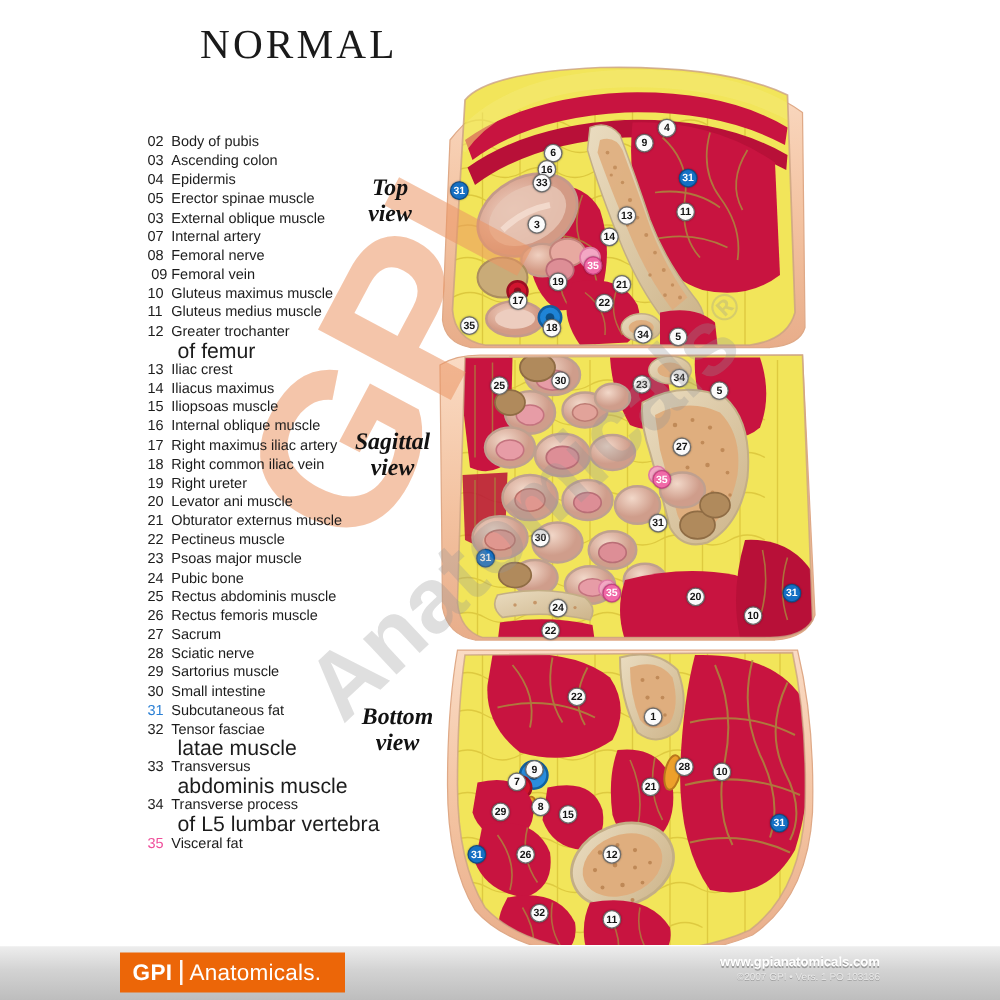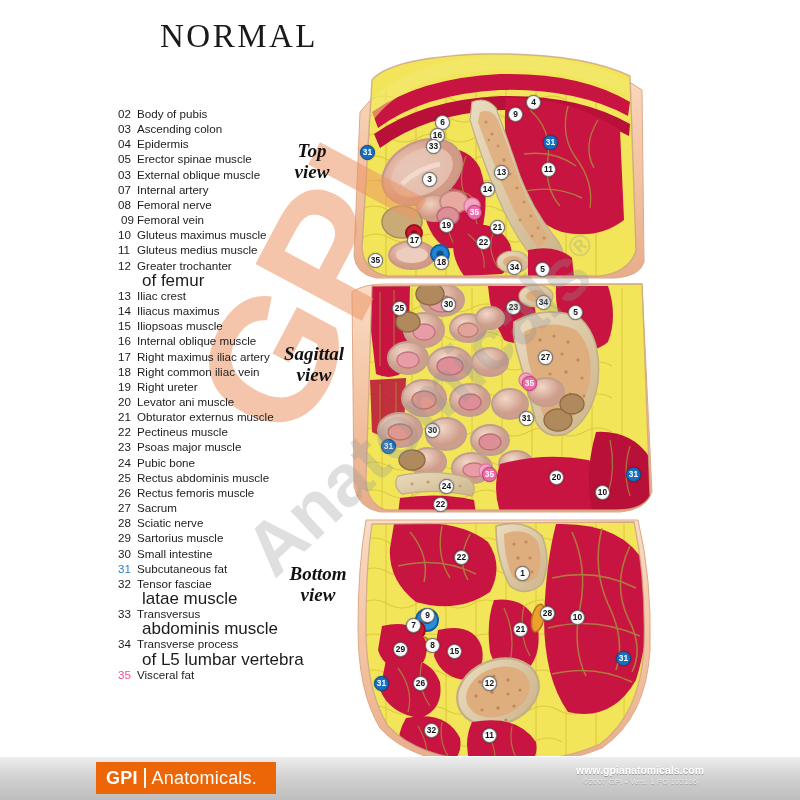--- a/index.html
+++ b/index.html
@@ -139,21 +139,21 @@
     letter-spacing:0.3px;
   }
   #logo-bar {
     width:1.6px; height:20px; background:#ffffff;
     margin:0 6px; opacity:.95;
   }
   #logo-ana { color:#ffffff; font-size:18px; letter-spacing:0.2px; }
   #footer-right {
     position:absolute;
     right:96px; top:8px;
-    text-align:center;
+    text-align:right;
     margin-left:40px;
   }
   #footer-url {
     color:#ffffff; font-size:10.5px; font-weight:bold;
     text-shadow:0 1px 0 rgba(120,120,120,.6);
   }
   #footer-copy {
     color:#e8e8e8; font-size:8px; margin-top:1px;
     text-shadow:0 1px 0 rgba(120,120,120,.5);
   }

